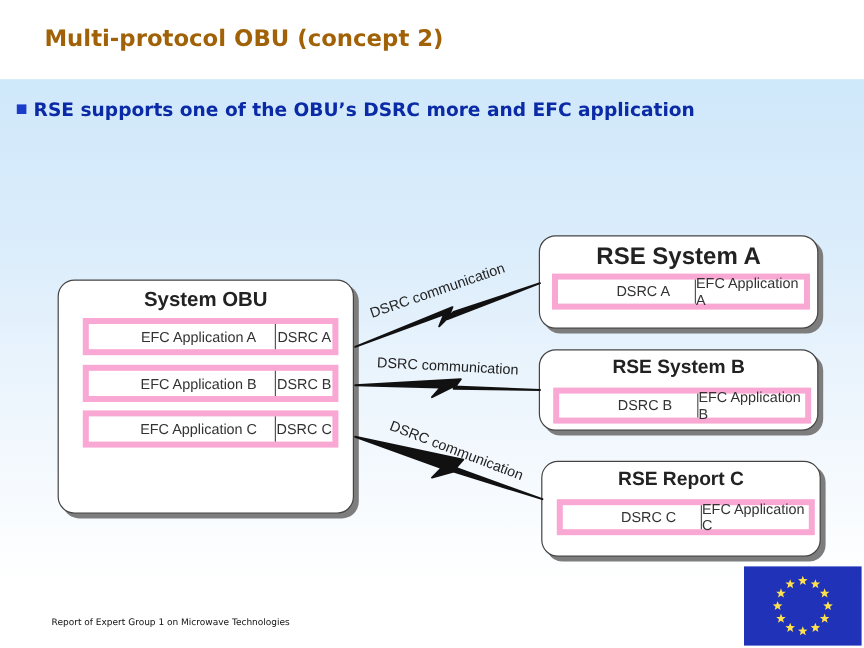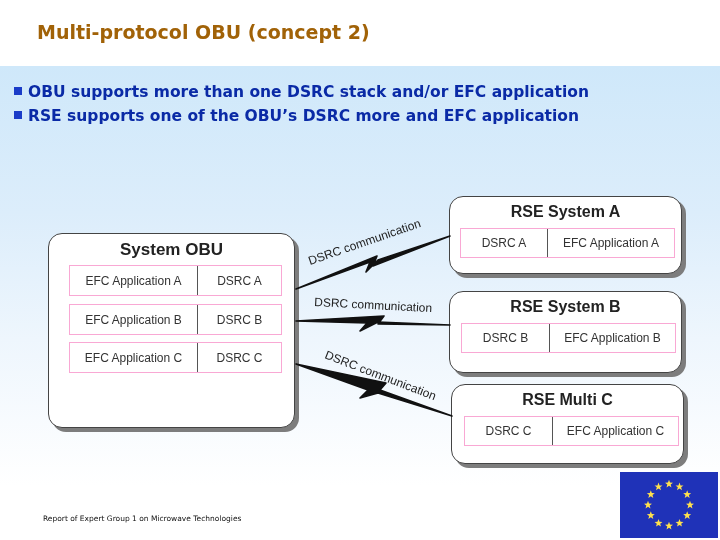--- a/index.html
+++ b/index.html
@@ -30,22 +30,23 @@
   .box {
     position: absolute; background: #ffffff; border: 1px solid #444;
     border-radius: 14px; box-shadow: 4px 4px 0 #7d7d7d;
     box-sizing: border-box;
   }
   .box-title {
     position: absolute; left: 0; right: 0; text-align: center;
     font-family: "Liberation Sans", sans-serif; font-weight: bold; color: #222;
   }
   .row {
-    position: absolute; display: flex; border: 1px solid #f9a8d4; background: #fff;
+    position: absolute; display: flex; border: 5px solid #f9a8d4; background: #fff;
     box-sizing: border-box;
+    padding-left: 28px;
   }
   .cell {
     display: flex; align-items: center; justify-content: center;
     font-family: "Liberation Sans", sans-serif; font-size: 12px; color: #333;
     box-sizing: border-box; height: 100%;
   }
   .cell + .cell { border-left: 1px solid #555; }
   svg.links { position: absolute; left: 0; top: 0; }
   .footer {
     position: absolute; left: 31px; top: 514px;
@@ -58,23 +59,20 @@
 </style>
 </head>
 <body>
 
 <div class="title">Multi-protocol OBU (concept 2)</div>
 
 <div class="band"></div>
 
 <div class="bullets">
   <div class="bullet">
-    <span class="sq"></span><span>OBU supports more than one DSRC stack and/or EFC application</span>
-  </div>
-  <div class="bullet">
     <span class="sq"></span><span>RSE supports one of the OBU’s DSRC more and EFC application</span>
   </div>
 </div>
 
 <div class="box" style="left:48px; top:233px; width:247px; height:195px;">
   <div class="box-title" style="top:6px; font-size:17px;">System OBU</div>
   <div class="row" style="left:20px; top:31px; width:213px; height:31px;">
     <div class="cell" style="width:127px;">EFC Application A</div>
     <div class="cell" style="flex:1;">DSRC A</div>
   </div>
@@ -82,37 +80,37 @@
     <div class="cell" style="width:127px;">EFC Application B</div>
     <div class="cell" style="flex:1;">DSRC B</div>
   </div>
   <div class="row" style="left:20px; top:108px; width:213px; height:31px;">
     <div class="cell" style="width:127px;">EFC Application C</div>
     <div class="cell" style="flex:1;">DSRC C</div>
   </div>
 </div>
 
 <div class="box" style="left:449px; top:196px; width:233px; height:78px;">
-  <div class="box-title" style="top:6px; font-size:16px;">RSE System A</div>
+  <div class="box-title" style="top:6px; font-size:20px;">RSE System A</div>
   <div class="row" style="left:10px; top:31px; width:215px; height:30px;">
     <div class="cell" style="width:86px;">DSRC A</div>
     <div class="cell" style="flex:1;">EFC Application A</div>
   </div>
 </div>
 
-<div class="box" style="left:449px; top:291px; width:233px; height:82px;">
+<div class="box" style="left:449px; top:291px; width:233px; height:68px;">
   <div class="box-title" style="top:6px; font-size:16px;">RSE System B</div>
   <div class="row" style="left:11px; top:31px; width:215px; height:30px;">
     <div class="cell" style="width:87px;">DSRC B</div>
     <div class="cell" style="flex:1;">EFC Application B</div>
   </div>
 </div>
 
 <div class="box" style="left:451px; top:384px; width:233px; height:80px;">
-  <div class="box-title" style="top:6px; font-size:16px;">RSE Multi C</div>
+  <div class="box-title" style="top:6px; font-size:16px;">RSE Report C</div>
   <div class="row" style="left:12px; top:31px; width:215px; height:30px;">
     <div class="cell" style="width:87px;">DSRC C</div>
     <div class="cell" style="flex:1;">EFC Application C</div>
   </div>
 </div>
 
 <svg class="links" width="720" height="540">
   <g>
     <path d="M296,289 L370,262 L366,272 L378,260 L450,236 L373,266 L377,256 Z" fill="#111" stroke="#111" stroke-width="1.6" stroke-linejoin="round"></path>
     <text x="310" y="265" font-family="Liberation Sans, sans-serif" font-size="12" fill="#222" transform="rotate(-19 310 265)">DSRC communication</text>

